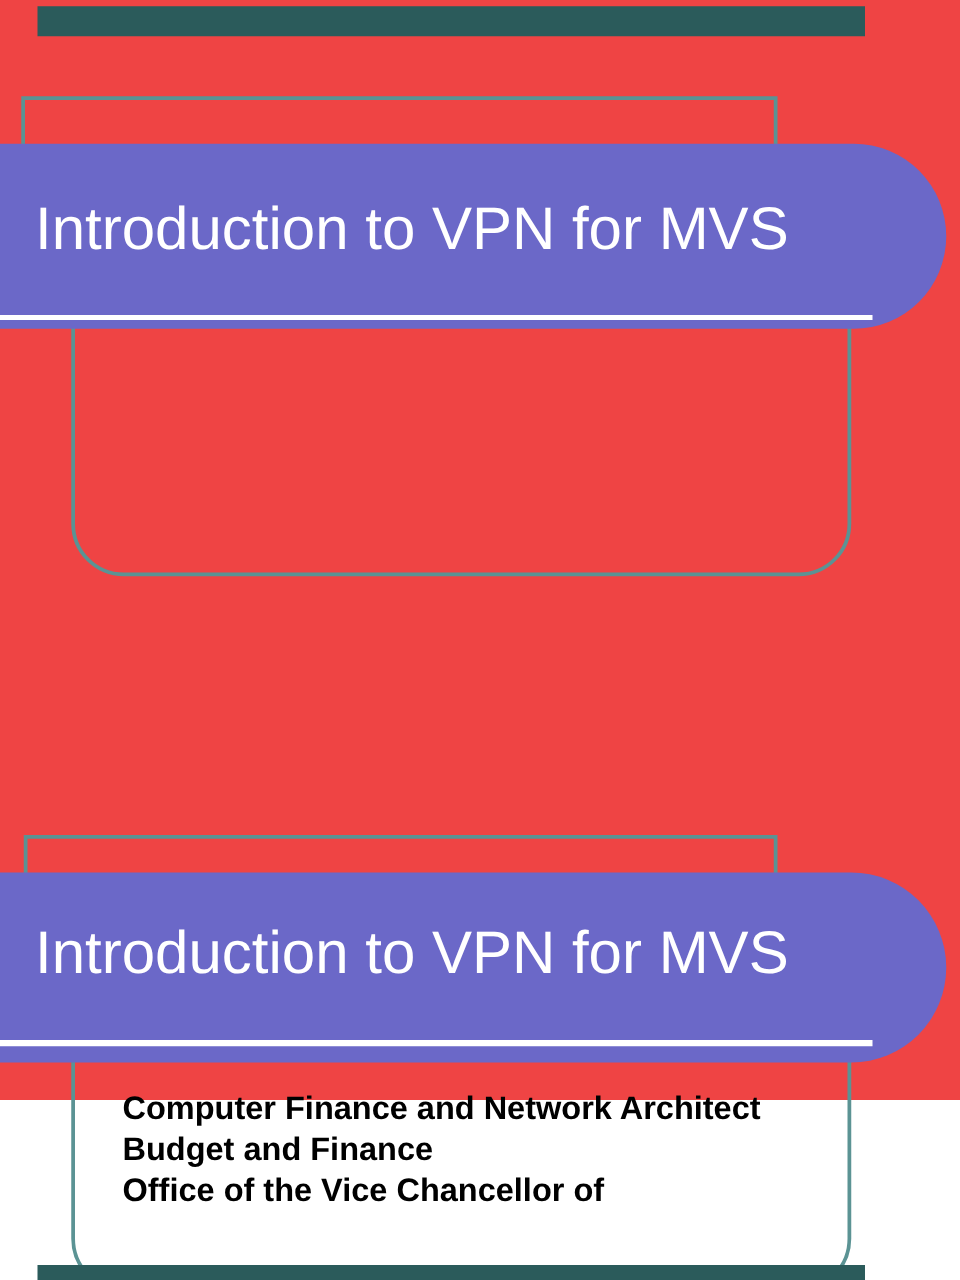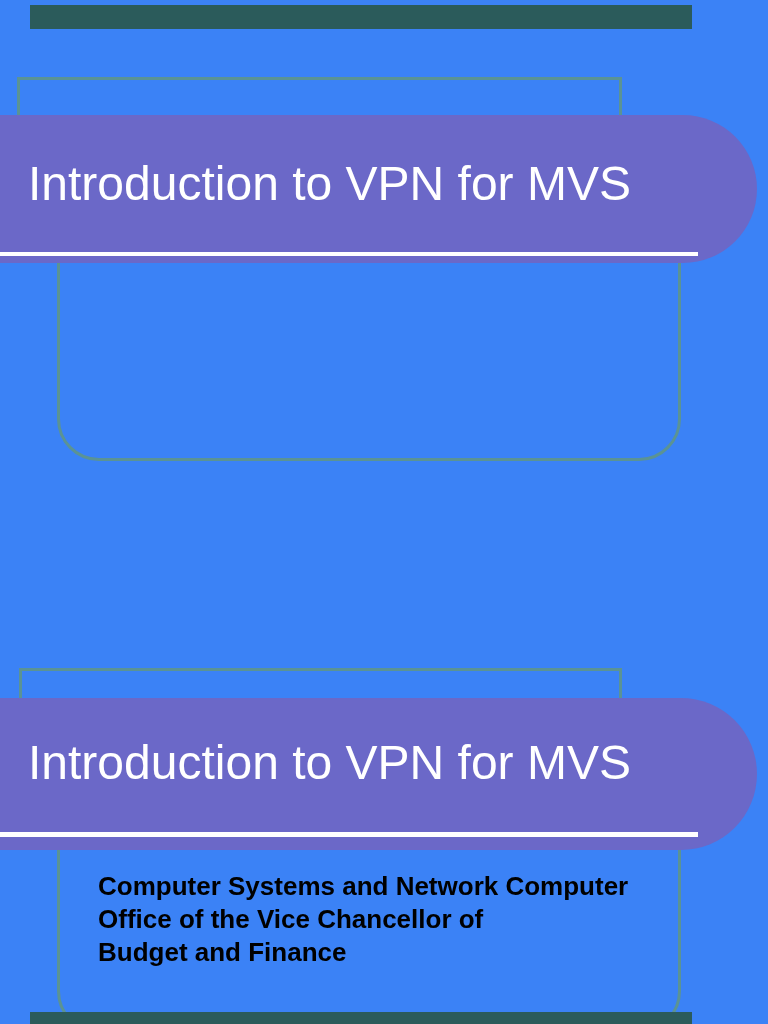--- a/index.html
+++ b/index.html
@@ -7,22 +7,22 @@
     padding: 0;
     width: 768px;
     height: 1024px;
     background: #ffffff;
     overflow: hidden;
     font-family: "Liberation Sans", sans-serif;
   }
   .stage {
     position: relative;
     width: 768px;
-    height: 1024px;
-    background: #3b82f6;
+    height: 880px;
+    background: #ef4444;
   }
   .edge-bar {
     position: absolute;
     left: 30px;
     width: 662px;
     background: #2B5B5B;
     z-index: 40;
   }
   .edge-bar.top { top: 5px; height: 24px; }
   .edge-bar.bottom { top: 1012px; height: 12px; }
@@ -105,19 +105,19 @@
   </div>
 
   <div>
     <div class="frame s2-upper"></div>
     <div class="frame s2-lower"></div>
     <div class="banner s2-banner"></div>
     <div class="accent-line s2-line"></div>
     <div class="slide-title s2-title">Introduction to VPN for MVS</div>
 
     <div class="body-text">
-      <div>Computer Systems and Network Computer</div>
+      <div>Computer Finance and Network Architect</div>
+      <div>Budget and Finance</div>
       <div>Office of the Vice Chancellor of</div>
-      <div>Budget and Finance</div>
     </div>
   </div>
 
 </div>
 
 </body></html>

